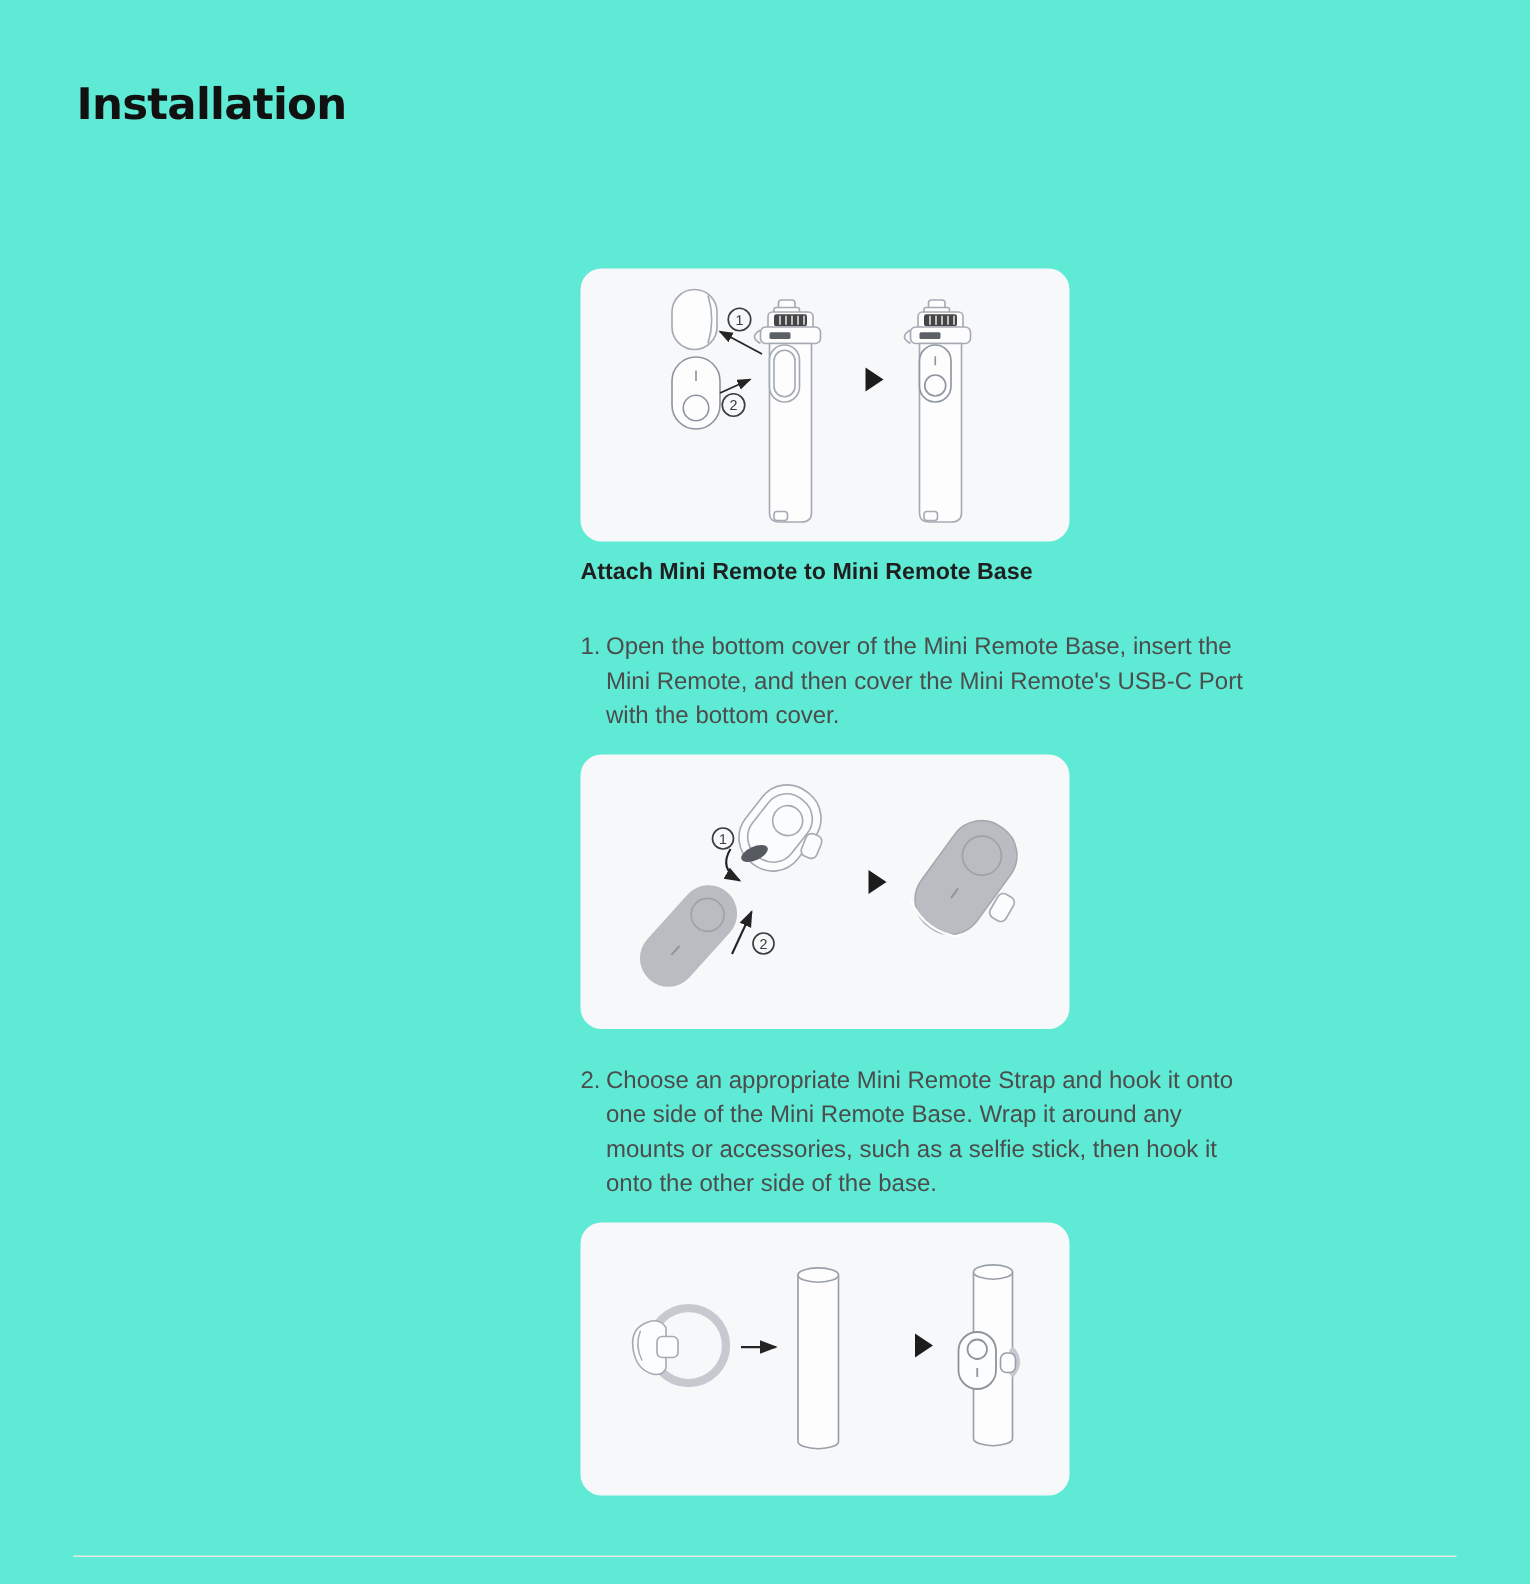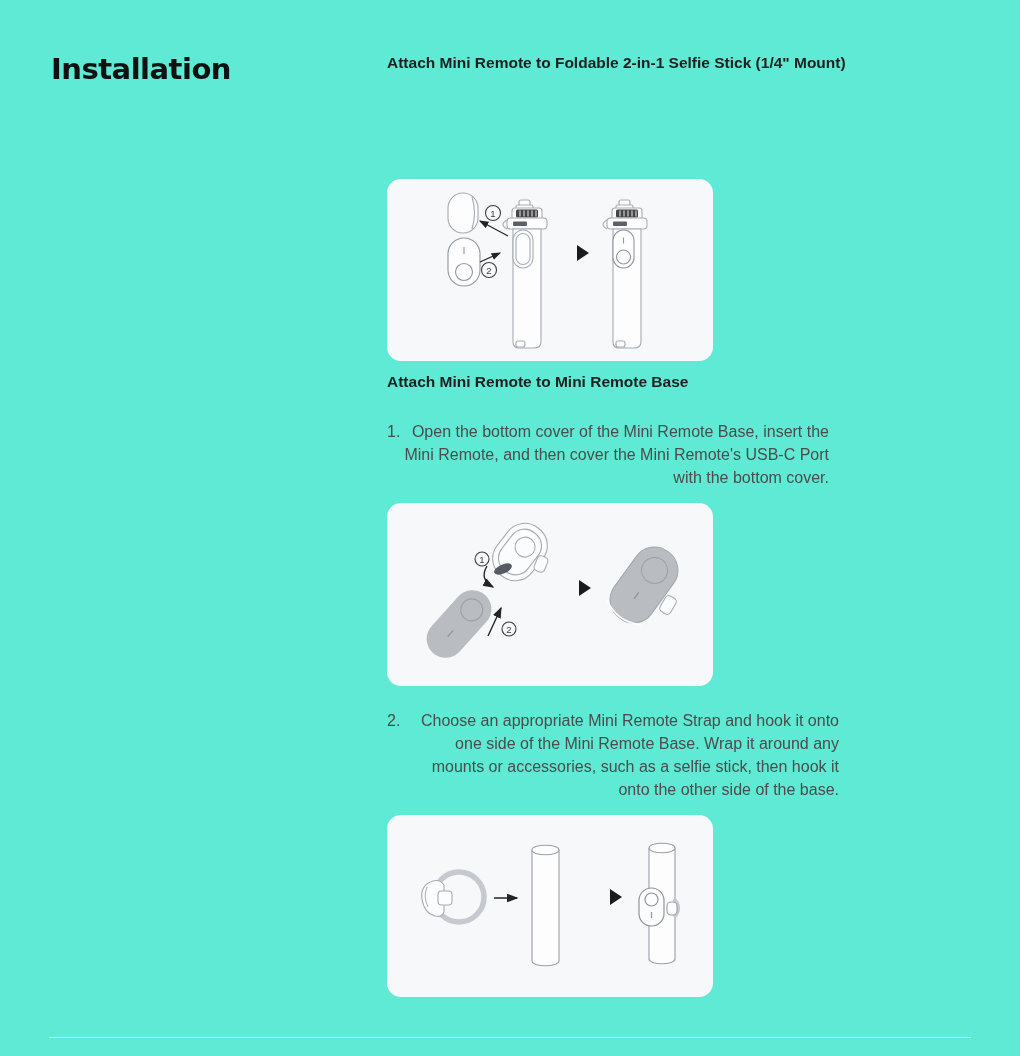--- a/index.html
+++ b/index.html
@@ -28,21 +28,21 @@
     position:absolute;left:387px;top:95px;width:424px;
     font-size:16px;line-height:23px;color:var(--body-text);
   }
   .step{
     position:absolute;left:387px;display:flex;align-items:flex-start;
     font-size:16px;line-height:23px;color:var(--body-text);
   }
   #step-1{top:420px;width:442px;}
   #step-2{top:709px;width:452px;}
   .step .marker{flex:0 0 17px;}
-  .step .step-text{flex:1 1 auto;text-align:right;}
+  .step .step-text{flex:1 1 auto;}
   .panel{
     position:absolute;left:387px;width:326px;
     background:var(--panel-bg);border-radius:14px;
   }
   #fig1{top:179px;height:182px;}
   #fig2{top:503px;height:183px;}
   #fig3{top:815px;height:182px;}
   .panel svg{display:block;width:100%;height:100%;}
   .divider{
     position:absolute;left:49px;top:1037px;width:922px;height:1px;
@@ -53,21 +53,20 @@
     text-anchor:middle;
   }
 </style>
 </head>
 <body>
 
 <div class="page">
 
   <h1 class="title">Installation</h1>
 
-  <h2 class="s-head" id="sec1-head">Attach Mini Remote to Foldable 2-in-1 Selfie Stick (1/4" Mount)</h2>
 
 
   <div class="panel" id="fig1" aria-label="insert-mini-remote-into-selfie-stick-figure">
     <svg viewBox="0 0 326 182">
       <defs>
         <marker id="ah1" markerWidth="9" markerHeight="8" refX="7" refY="3" orient="auto">
           <path d="M0,0 L8,3 L0,6 Z" fill="#242424"></path>
         </marker>
         <g id="stick1g" fill="#fdfdfe" stroke="#a6abb3" stroke-width="1.1">
           <rect x="7" y="0" width="11" height="6" rx="2"></rect>

